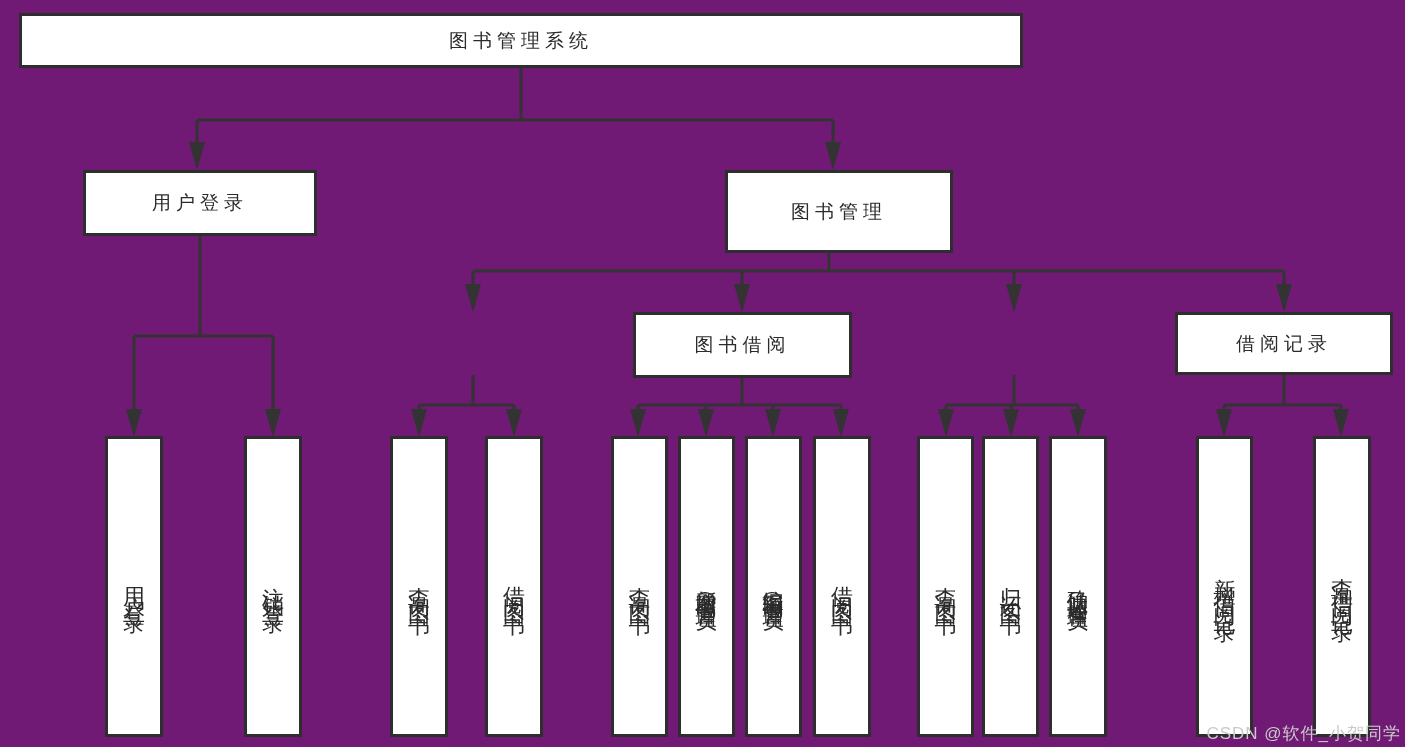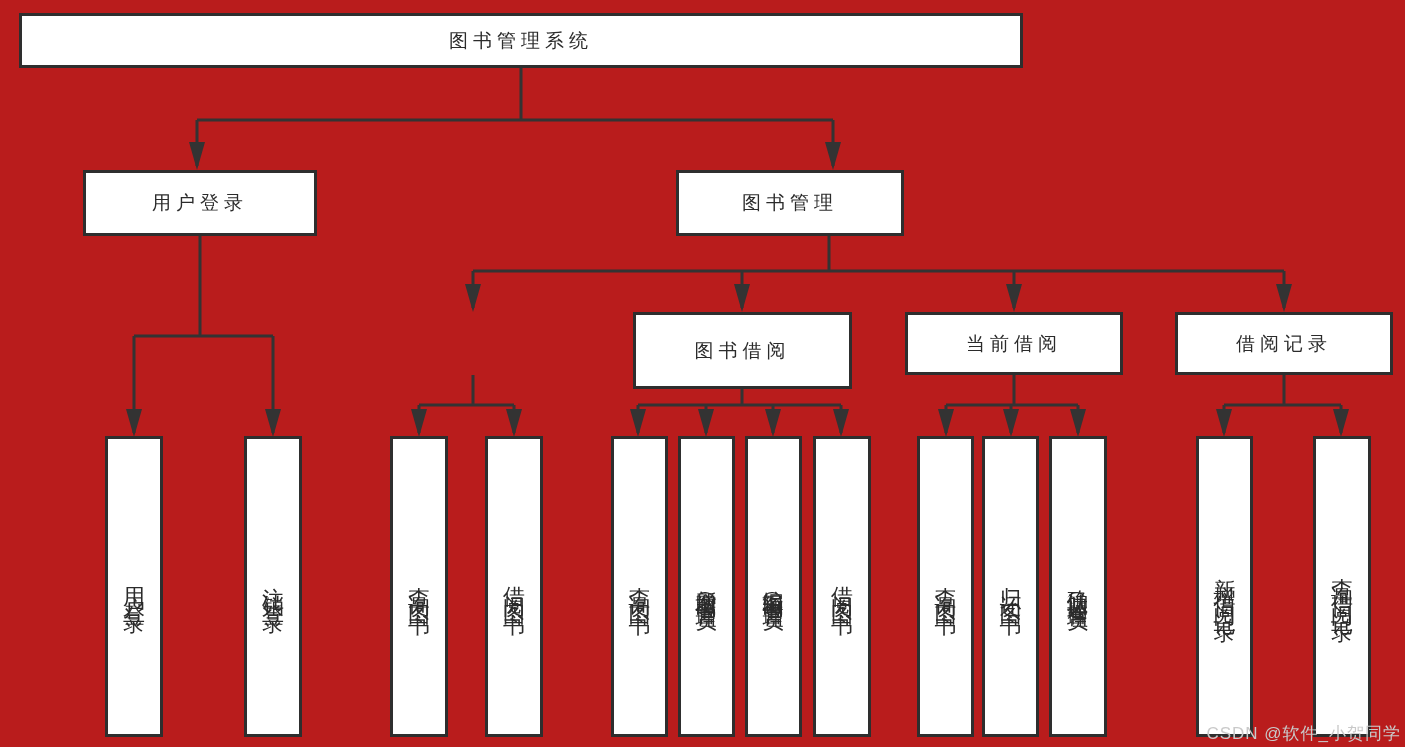--- a/index.html
+++ b/index.html
@@ -1,19 +1,19 @@
 <!DOCTYPE html>
 <html><head>
 <meta charset="utf-8">
 <style>
   html,body{margin:0;padding:0;background:#ffffff;}
   #canvas{
     position:relative;
     width:1405px;height:747px;
-    background:#b91c1c;
+    background:#701a75;
     font-family:"Liberation Sans","DejaVu Sans",sans-serif;
     overflow:hidden;
   }
   #wires{position:absolute;left:0;top:0;z-index:1;}
   #wires path{stroke:#333333;stroke-width:3;fill:none;}
   #wires path.arrow{fill:#333333;stroke:none;}
   .node{
     position:absolute;z-index:2;
     box-sizing:border-box;
     background:#ffffff;
@@ -78,29 +78,26 @@
     <path class="arrow" d="M1333,409 L1349,409 L1341,437 Z"></path>
   </svg>
 
   <div class="node h" style="left:19px;top:13px;width:1004px;height:55px">
     <span>图书管理系统</span>
   </div>
 
   <div class="node h" style="left:83px;top:170px;width:234px;height:66px">
     <span>用户登录</span>
   </div>
-  <div class="node h" style="left:676px;top:170px;width:228px;height:66px">
+  <div class="node h" style="left:725px;top:170px;width:228px;height:83px">
     <span>图书管理</span>
   </div>
 
-  <div class="node h" style="left:633px;top:312px;width:219px;height:77px">
+  <div class="node h" style="left:633px;top:312px;width:219px;height:66px">
     <span>图书借阅</span>
-  </div>
-  <div class="node h" style="left:905px;top:312px;width:218px;height:63px">
-    <span>当前借阅</span>
   </div>
   <div class="node h" style="left:1175px;top:312px;width:218px;height:63px">
     <span>借阅记录</span>
   </div>
 
   <div class="node leaf" style="left:105px;top:436px;width:58px;height:301px">
     <span>用户登录</span>
   </div>
   <div class="node leaf" style="left:244px;top:436px;width:58px;height:301px">
     <span>注销登录</span>

